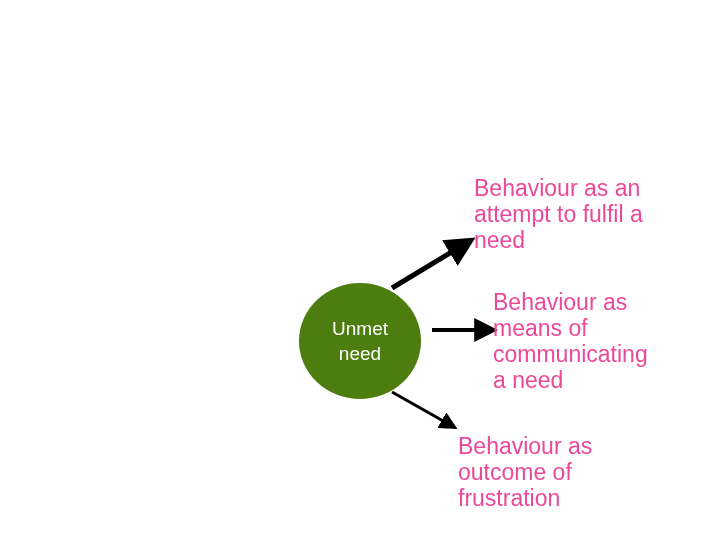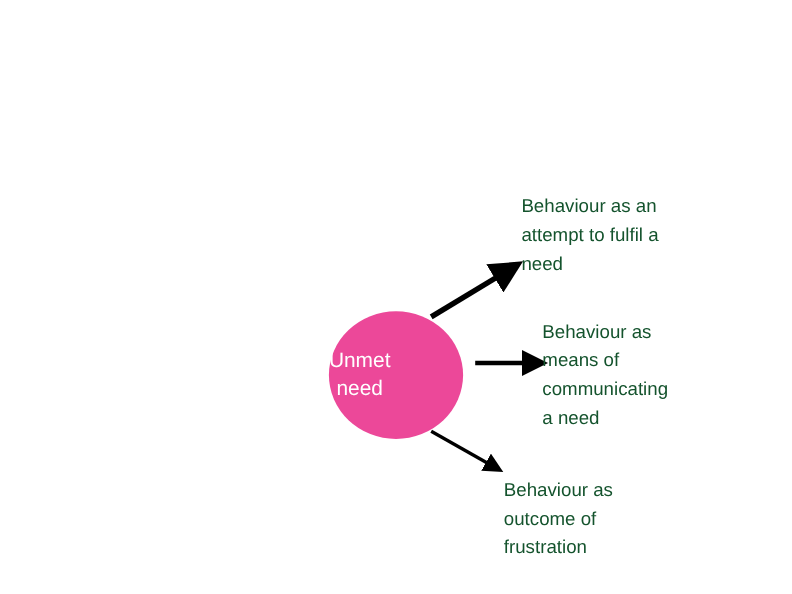--- a/index.html
+++ b/index.html
@@ -33,39 +33,39 @@
     color: #000000;
     white-space: pre-line;
   }
   .circle {
     position: absolute;
     left: 299px;
     top: 283px;
     width: 122px;
     height: 116px;
     border-radius: 50%;
-    background: #ec4899;
+    background: #4d7c0f;
     display: flex;
     align-items: center;
-    justify-content: flex-start;
+    justify-content: center;
   }
   .circle-label {
     font-family: "Liberation Sans", sans-serif;
     font-size: 19px;
     line-height: 25px;
     color: #ffffff;
     text-align: center;
     white-space: pre-line;
   }
   .body-text {
     position: absolute;
     font-family: "Liberation Sans", sans-serif;
-    font-size: 17px;
+    font-size: 23px;
     line-height: 26px;
-    color: #14532d;
+    color: #ec4899;
     white-space: pre-line;
   }
   #text-attempt {
     left: 474px;
     top: 175px;
     width: 192px;
   }
   #text-communicating {
     left: 493px;
     top: 289px;

